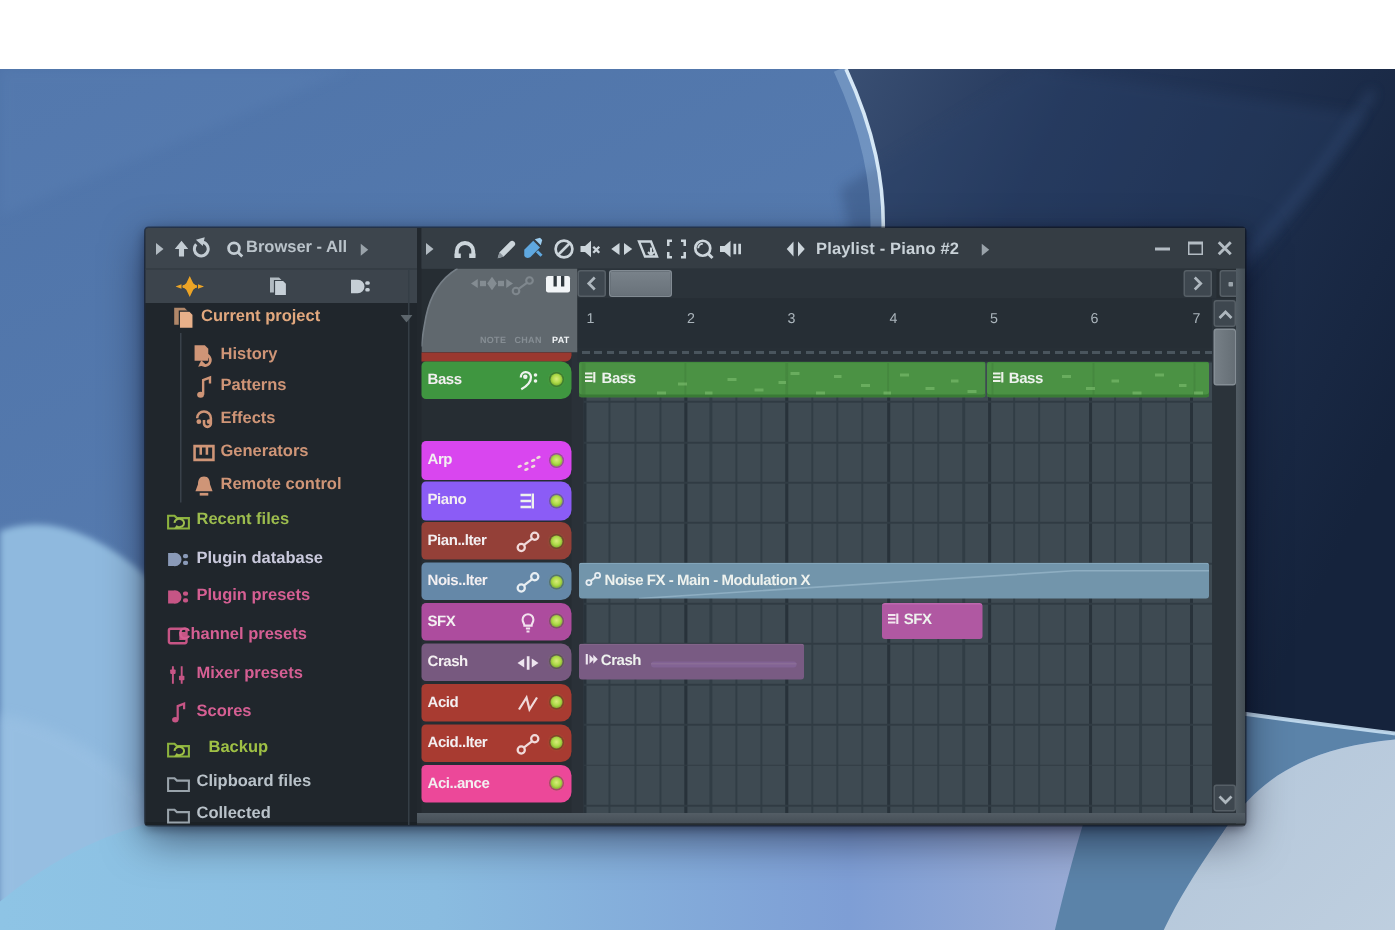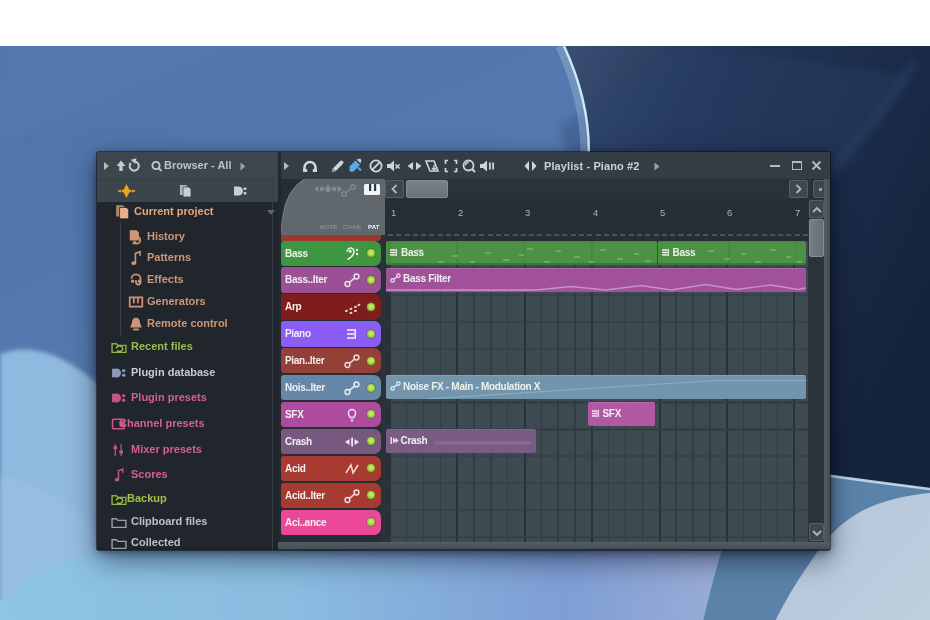--- a/index.html
+++ b/index.html
@@ -229,21 +229,21 @@
             <ellipse cx="5.5" cy="11.5" rx="2" ry="1.7" fill="#c65585"></ellipse>
           </svg>
         <span class="tx" style="left:20px;">Scores</span>
       </div>
       <div class="bi" style="left:14px;top:288px;color:#9fc045;">
         <svg class="ic" style="top:1px;" width="15" height="14" viewBox="0 0 15 14">
             <path d="M1,4 h4 l1.5,1.5 H14 V12 H1 Z" fill="none" stroke="#8cb23e" stroke-width="1.3"></path>
             <path d="M5,8.5 a3,2.6 0 1 1 1,2" fill="none" stroke="#9fc045" stroke-width="1.3"></path>
             <path d="M4.6,12.3 L6.4,9.9 L8,11.8 Z" fill="#9fc045"></path>
           </svg>
-        <span class="tx" style="left:4px;padding-left:12px;">Backup</span>
+        <span class="tx" style="left:16px;padding-left:12px;">Backup</span>
       </div>
       <div class="bi" style="left:14px;top:311px;color:#b9c2c9;">
         <svg class="ic" style="top:1px;" width="15" height="14" viewBox="0 0 15 14">
             <path d="M1,4 h4 l1.5,1.5 H14 V12 H1 Z" fill="none" stroke="#99a3ab" stroke-width="1.3"></path>
           </svg>
         <span class="tx" style="left:20px;text-align:center;">Clipboard files</span>
       </div>
       <div class="bi" style="left:14px;top:332px;color:#b9c2c9;">
         <svg class="ic" style="top:1px;" width="15" height="14" viewBox="0 0 15 14">
             <path d="M1,4 h4 l1.5,1.5 H14 V12 H1 Z" fill="none" stroke="#99a3ab" stroke-width="1.3"></path>
@@ -380,30 +380,21 @@
     <div class="thead" style="top:88.5px;background:#3f9640;">
       <div class="t">Bass</div>
       <svg class="hic" viewBox="0 0 18 18">
           <path d="M4.5,14.5 c4.5,-2.5 6.5,-5 6.5,-8.2 a3.4,3.4 0 1 0 -6.8,0.4" fill="none" stroke="#eef2ee" stroke-width="1.5"></path>
           <circle cx="7.2" cy="6.2" r="1.5" fill="#eef2ee"></circle>
           <circle cx="14" cy="5" r="1.2" fill="#eef2ee"></circle>
           <circle cx="14" cy="9" r="1.2" fill="#eef2ee"></circle>
         </svg>
       <div class="led"></div>
     </div>
-    <div class="thead" style="top:115.4px;background:#9b4f95;">
-      <div class="t">Bass..lter</div>
-      <svg class="hic" viewBox="0 0 18 18">
-          <circle cx="4.5" cy="13" r="2.4" fill="none" stroke="#eedfee" stroke-width="1.5"></circle>
-          <circle cx="13.5" cy="5.5" r="2.4" fill="none" stroke="#eedfee" stroke-width="1.5"></circle>
-          <line x1="6.4" y1="11.3" x2="11.6" y2="7.2" stroke="#eedfee" stroke-width="1.5"></line>
-        </svg>
-      <div class="led"></div>
-    </div>
-    <div class="thead" style="top:142.3px;background:#7f1d1d;">
+    <div class="thead" style="top:142.3px;background:#d946ef;">
       <div class="t">Arp</div>
       <svg class="hic" viewBox="0 0 18 18">
           <g fill="#f0dada">
             <rect x="2" y="12" width="3" height="1.8" rx="0.9" transform="rotate(-20 3.5 13)"></rect>
             <rect x="6.5" y="10" width="3" height="1.8" rx="0.9" transform="rotate(-20 8 11)"></rect>
             <rect x="11" y="8" width="3" height="1.8" rx="0.9" transform="rotate(-20 12.5 9)"></rect>
             <rect x="6.5" y="14" width="3" height="1.8" rx="0.9" transform="rotate(-20 8 15)"></rect>
             <rect x="11" y="12" width="3" height="1.8" rx="0.9" transform="rotate(-20 12.5 13)"></rect>
             <rect x="14.5" y="6" width="3" height="1.8" rx="0.9" transform="rotate(-20 16 7)"></rect>
           </g>
@@ -525,30 +516,20 @@
         </svg>
       <div class="clab"><svg width="8" height="9" viewBox="0 0 8 9" style="margin-right:3px;">
             <g stroke="#eef2ea" stroke-width="1.4">
               <line x1="0" y1="2" x2="5" y2="2"></line>
               <line x1="0" y1="4.5" x2="5" y2="4.5"></line>
               <line x1="0" y1="7" x2="5" y2="7"></line>
               <line x1="6.2" y1="1" x2="6.2" y2="8"></line>
             </g>
           </svg>Bass</div>
     </div>
-    <div class="clip" style="left:289px;top:115.9px;width:420px;height:23.8px;background:#a1519a;border-top:1px solid #b065a8;">
-      <svg style="position:absolute;left:0;top:0;" width="420" height="24" viewBox="0 0 420 24">
-          <path d="M0,21 L150,21 L185,17.5 L220,21 L255,16.5 L285,21 L320,15.5 L350,20.5 L385,16 L412,20.5 L420,19" fill="none" stroke="#c792c2" stroke-width="1.4"></path>
-        </svg>
-      <div class="clab"><svg width="11" height="10" viewBox="0 0 11 10" style="margin-right:2px;">
-            <circle cx="2.6" cy="7.4" r="1.7" fill="none" stroke="#eee4ee" stroke-width="1.2"></circle>
-            <circle cx="8.4" cy="2.6" r="1.7" fill="none" stroke="#eee4ee" stroke-width="1.2"></circle>
-            <line x1="4" y1="6.2" x2="7" y2="3.8" stroke="#eee4ee" stroke-width="1.2"></line>
-          </svg>Bass Filter</div>
-    </div>
     <div class="clip" style="left:289px;top:223.4px;width:420px;height:23.8px;background:#7295ab;border-top:1px solid #83a5ba;padding-left:16px;">
       <svg style="position:absolute;left:0;top:0;" width="420" height="24" viewBox="0 0 420 24">
           <path d="M40,23 L330,4.5 L420,4.5" fill="none" stroke="#9cbcce" stroke-width="1.1" opacity="0.65"></path>
         </svg>
       <div class="clab"><svg width="11" height="10" viewBox="0 0 11 10" style="margin-right:2px;">
             <circle cx="2.6" cy="7.4" r="1.7" fill="none" stroke="#e8eef2" stroke-width="1.2"></circle>
             <circle cx="8.4" cy="2.6" r="1.7" fill="none" stroke="#e8eef2" stroke-width="1.2"></circle>
             <line x1="4" y1="6.2" x2="7" y2="3.8" stroke="#e8eef2" stroke-width="1.2"></line>
           </svg>Noise FX - Main - Modulation X</div>
     </div>

